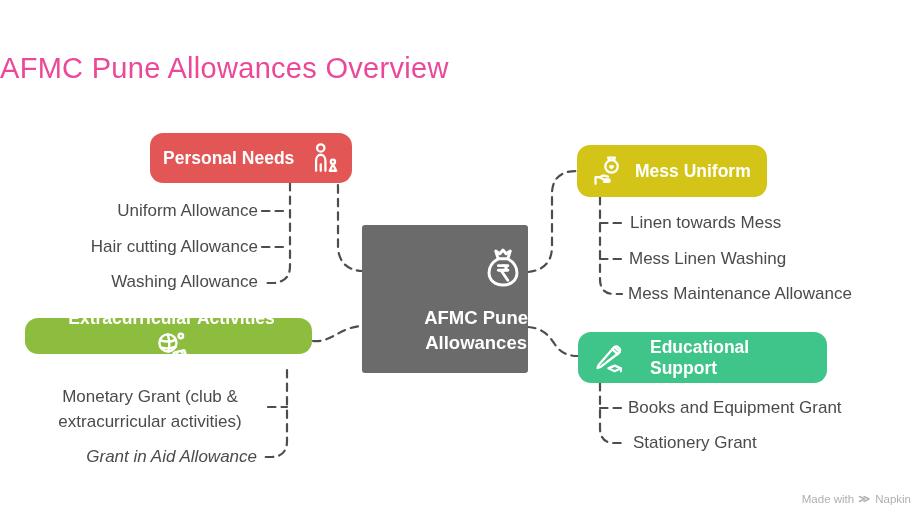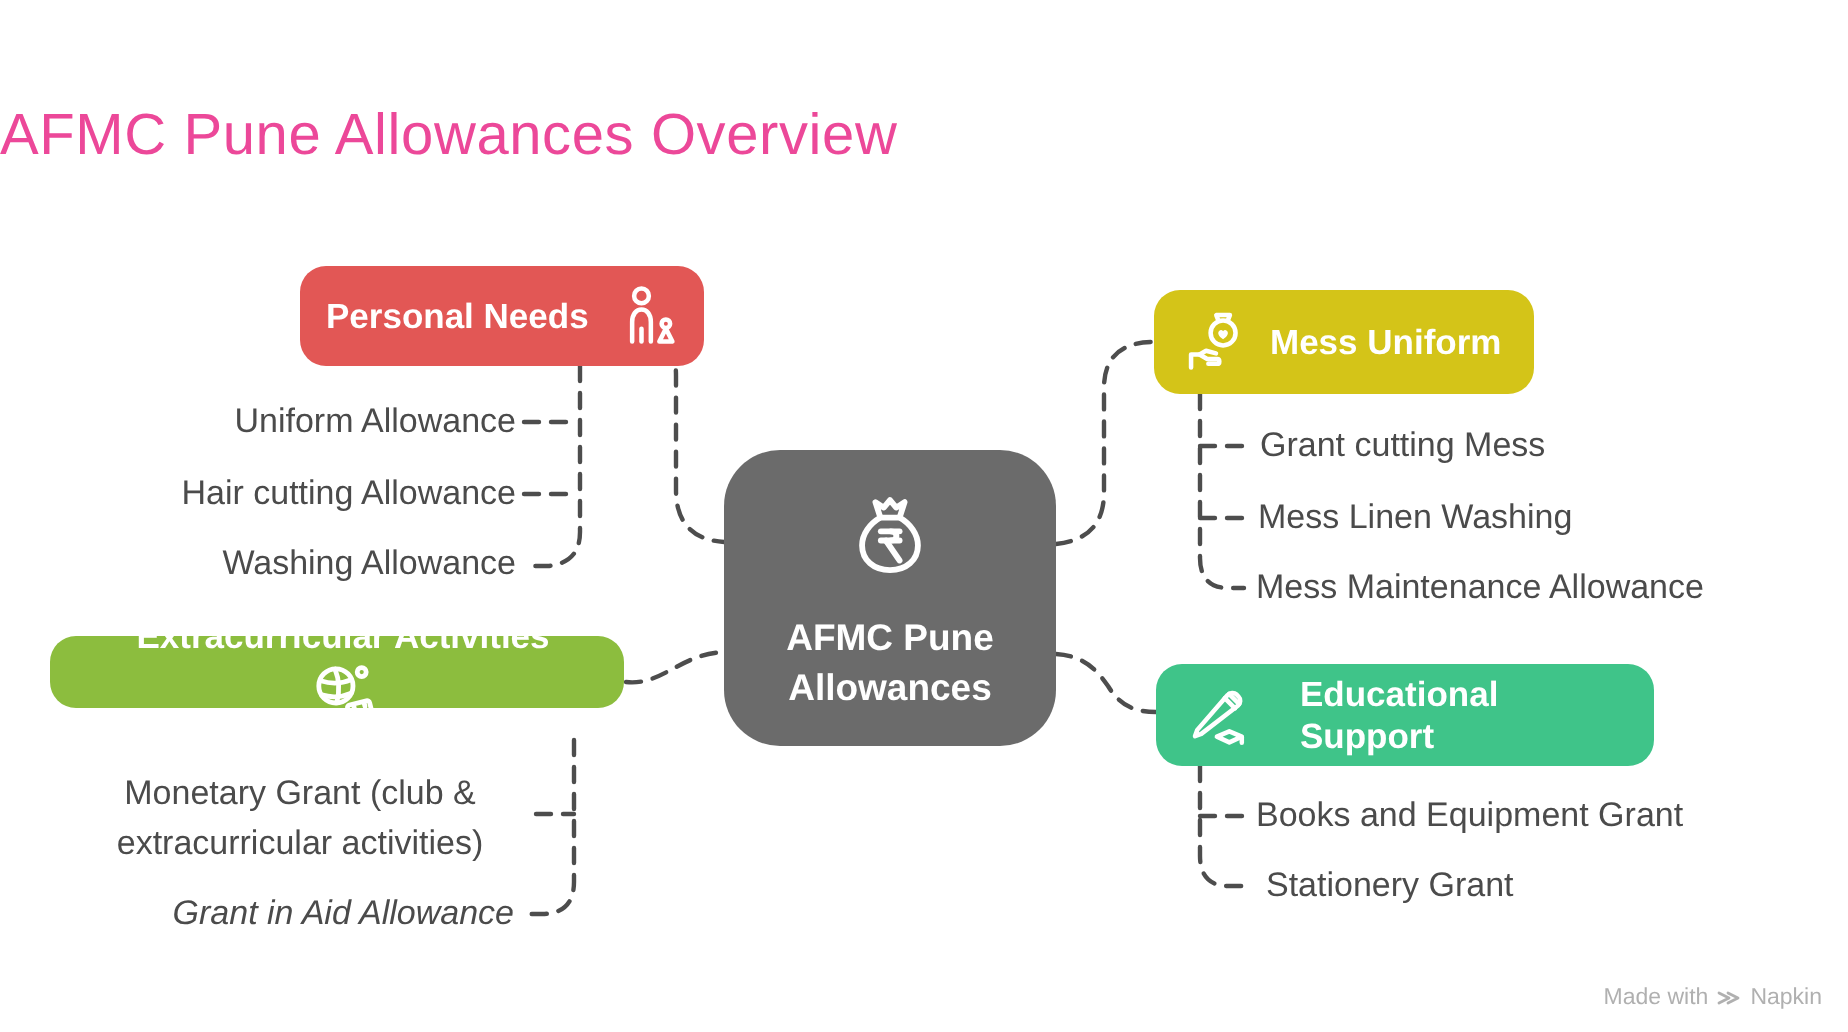--- a/index.html
+++ b/index.html
@@ -11,22 +11,22 @@
   svg.connectors path{fill:none;stroke:currentColor;stroke-width:2.2;
          stroke-linecap:round;stroke-dasharray:7.5 6;}
   .badge{position:absolute;display:flex;align-items:center;border-radius:13px;
          color:#fff;font-weight:700;font-size:17.5px;box-sizing:border-box;}
   .badge .bicon{display:flex;align-items:center;justify-content:center;flex:0 0 auto;}
   .badge .bicon svg{display:block;}
   .badge-pn{left:110px;top:133px;width:202px;height:50px;padding:0 10px 0 13px;justify-content:space-between;margin-left:40px;}
   .badge-ea{left:25px;top:318px;width:287px;height:36px;padding:0 10px 0 16px;justify-content:center;flex-direction:column;}
   .badge-ms{left:577px;top:145px;width:190px;height:52px;padding:0 10px 0 14px;gap:10px;}
   .badge-ed{left:578px;top:332px;width:249px;height:51px;padding:0 10px 0 14px;gap:10px;}
-  .center-node{position:absolute;left:362px;top:225px;width:166px;height:148px;border-radius:28px;
-         display:flex;flex-direction:column;align-items:center;justify-content:flex-start;
+  .center-node{position:absolute;left:362px;top:225px;width:166px;height:148px;border-radius:3px;
+         display:flex;flex-direction:column;align-items:flex-end;justify-content:flex-start;
          padding-top:19px;box-sizing:border-box;color:#fff;}
   .center-node .clabel{margin-top:7px;font-size:18.5px;font-weight:700;line-height:25px;text-align:center;}
   .item{position:absolute;font-size:17px;color:#4b4b4b;line-height:22px;white-space:nowrap;}
   .li{text-align:right;}
   .item-mg{white-space:normal;width:240px;text-align:center;line-height:25px;}
   .watermark{position:absolute;right:13px;bottom:11px;display:flex;align-items:center;gap:4px;
          font-size:11.5px;color:#b0b0b0;text-decoration:none;cursor:pointer;}
   .watermark svg{display:block;}
 </style>
 </head>
@@ -102,21 +102,21 @@
       <svg width="34" height="34" viewBox="0 0 24 24" fill="none" stroke="#fff" stroke-width="1.6" stroke-linecap="round" stroke-linejoin="round">
         <path d="M12.9 4.6l-.8-2.1h4.8l-.8 2.1"></path>
         <circle cx="14.5" cy="8.8" r="4.4"></circle>
         <path d="M14.5 11c-1.7-1.1-2.1-2.3-1.3-3 .5-.4 1-.2 1.3.2.3-.4.8-.6 1.3-.2.8.7.4 1.9-1.3 3z" fill="#fff" stroke="none"></path>
         <path d="M3.2 21v-4.6h3l2.7 1.6h3.6c.9 0 .9 1.7 0 1.7H9.3"></path>
         <path d="M6.2 16.4l2.3-1.3 3.5.9"></path>
       </svg>
     </span>
     <span>Mess Uniform</span>
   </div>
-  <span class="item" style="left:630px;top:212px;">Grant cutting Mess</span>
+  <span class="item" style="left:630px;top:212px;">Linen towards Mess</span>
   <span class="item" style="left:629px;top:248px;">Mess Linen Washing</span>
   <span class="item" style="left:628px;top:283px;">Mess Maintenance Allowance</span>
 
   <div class="badge badge-ed" style="background: rgb(63, 196, 137); gap: 24px;">
     <span class="bicon">
       <svg width="34" height="34" viewBox="0 0 24 24" fill="none" stroke="#fff" stroke-width="1.6" stroke-linecap="round" stroke-linejoin="round">
         <path d="M6.1 18.3l-2.2.8.8-2.2L15.4 4.6c.9-.9 2.3-1 3.1-.2l.8.8c.8.8.7 2.2-.2 3.1z"></path>
         <path d="M14.4 5.7l3.6 3.6"></path>
         <path d="M15.9 4.2l3.6 3.6"></path>
         <path d="M11.6 19.3l4.4-1.9 4.4 1.9-4.4 2z"></path>

